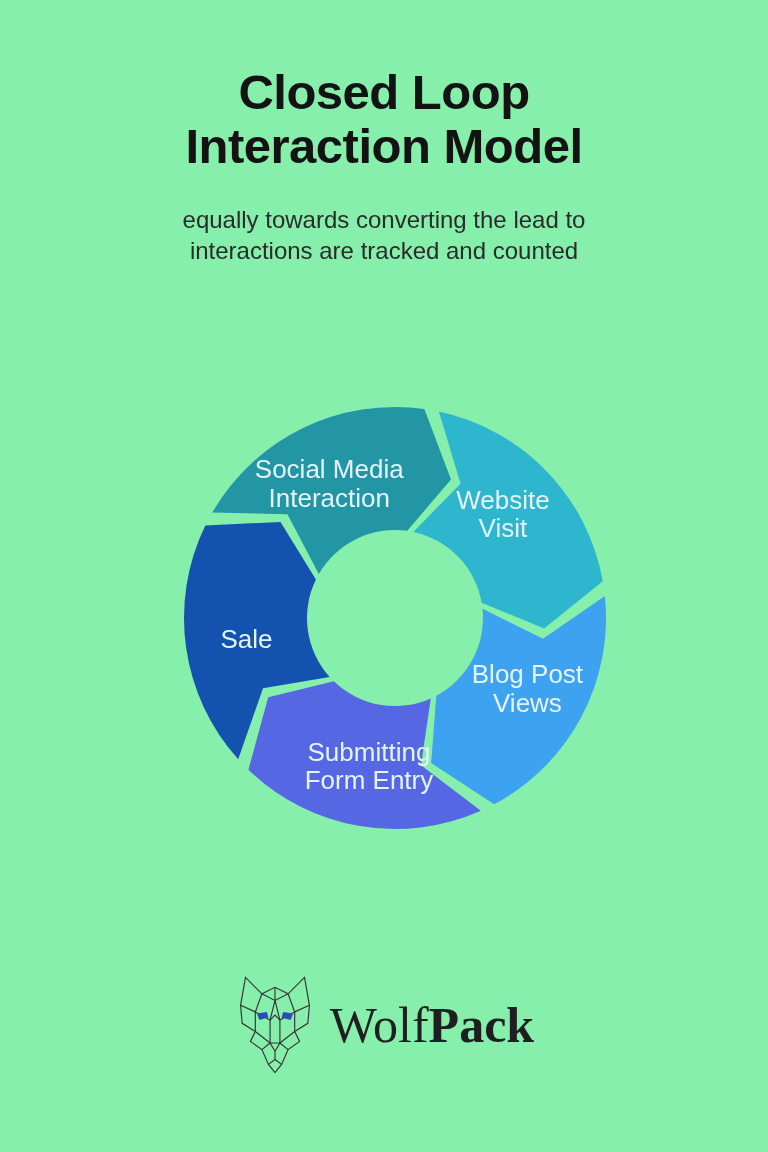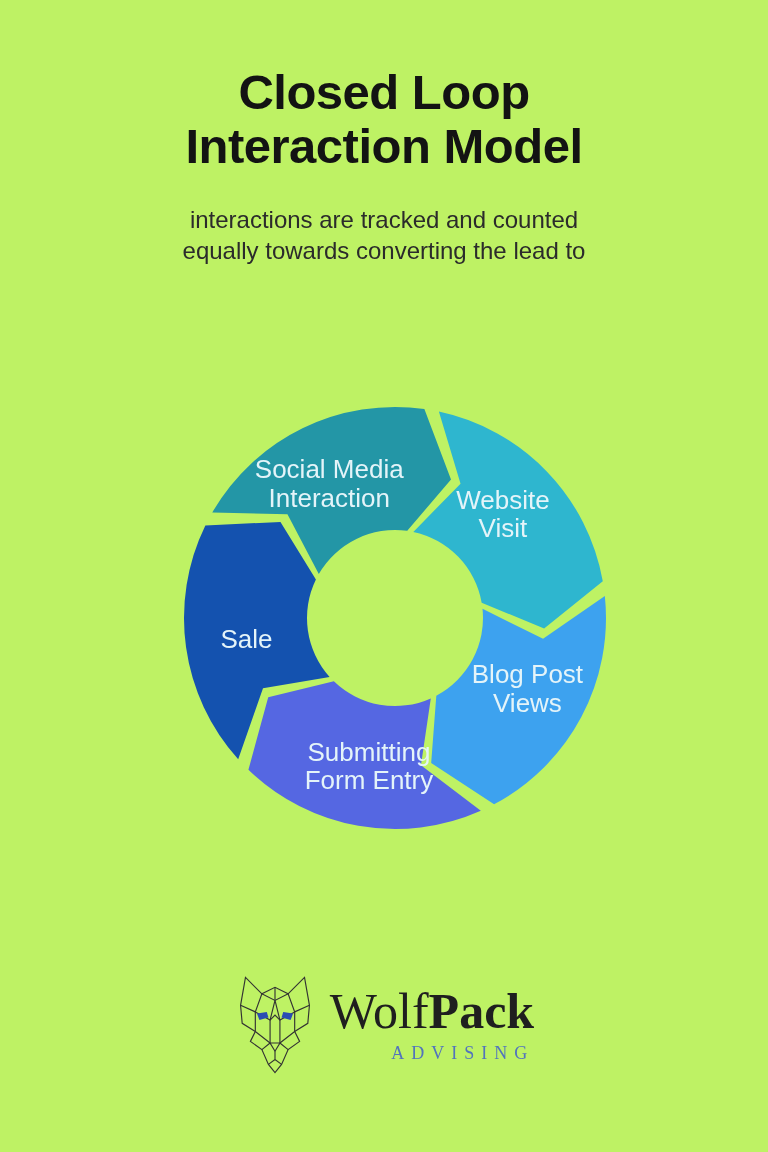--- a/index.html
+++ b/index.html
@@ -1,17 +1,17 @@
 <!DOCTYPE html>
 <html><head>
 <meta charset="utf-8">
 <style>
   html,body { margin:0; padding:0; background:#ffffff; }
   .page {
-    position:relative; width:768px; height:1152px; background:#bef264;
+    position:relative; width:768px; height:1152px; background:#86efac;
     font-family:"Liberation Sans", sans-serif; overflow:hidden; margin:0 auto;
   }
   .header { text-align:center; padding-top:66px; }
   .title {
     margin:0; font-size:49px; line-height:1.1; font-weight:800;
     color:#131313; letter-spacing:-0.5px;
   }
   .title span { display:block; }
   .description {
     margin:30px auto 0; max-width:540px; font-size:24px; line-height:1.32;
@@ -42,22 +42,22 @@
 <body>
 
 <div class="page">
 
   <header class="header">
     <h1 class="title">
       <span>Closed Loop</span>
       <span>Interaction Model</span>
     </h1>
     <p class="description">
+      <span>equally towards converting the lead to</span>
       <span>interactions are tracked and counted</span>
-      <span>equally towards converting the lead to</span>
     </p>
   </header>
 
   <div class="cycle-wrap">
     <svg id="cycle-svg" viewBox="0 0 426 426" width="426" height="426" xmlns="http://www.w3.org/2000/svg">
         <path d="M 30.27 107.50 A 211 211 0 0 1 242.37 4.05 L 269.00 74.39 L 225.25 125.86 A 88 88 0 0 0 136.79 169.00 L 105.46 109.15 Z" fill="#2396a6"></path>
         <text x="147.24" y="78.18" fill="#e4f4f9" text-anchor="middle" class="seg-label"><tspan x="147.24" dy="-0.20000000000000007em">Social Media</tspan><tspan x="147.24" dy="1.1em">Interaction</tspan></text>
         <path d="M 256.87 6.61 A 211 211 0 0 1 420.79 176.36 L 362.14 223.43 L 299.66 197.72 A 88 88 0 0 0 231.30 126.92 L 278.54 78.63 Z" fill="#2eb6cf"></path>
         <text x="320.90" y="108.80" fill="#e4f4f9" text-anchor="middle" class="seg-label"><tspan x="320.90" dy="-0.20000000000000007em">Website</tspan><tspan x="320.90" dy="1.1em">Visit</tspan></text>
         <path d="M 422.84 190.94 A 211 211 0 0 1 312.06 399.30 L 249.17 358.06 L 254.31 290.70 A 88 88 0 0 0 300.52 203.80 L 361.05 233.81 Z" fill="#3da2ef"></path>
@@ -85,17 +85,16 @@
       </g>
       <g id="wolf-eyes" fill="#2b4db3">
         <path d="M28 50 L40 48 L42 55 L31 58 Z"></path>
         <path d="M72 50 L60 48 L58 55 L69 58 Z"></path>
       </g>
     </svg>
     <div class="brand-text">
       <div class="brand-name">
         <span>Wolf</span><span class="bold">Pack</span>
       </div>
-      <div class="brand-sub" id="brand-sub" style="color: rgb(81, 115, 189);">ADVISING</div>
     </div>
   </footer>
 
 </div>
 
 </body></html>

